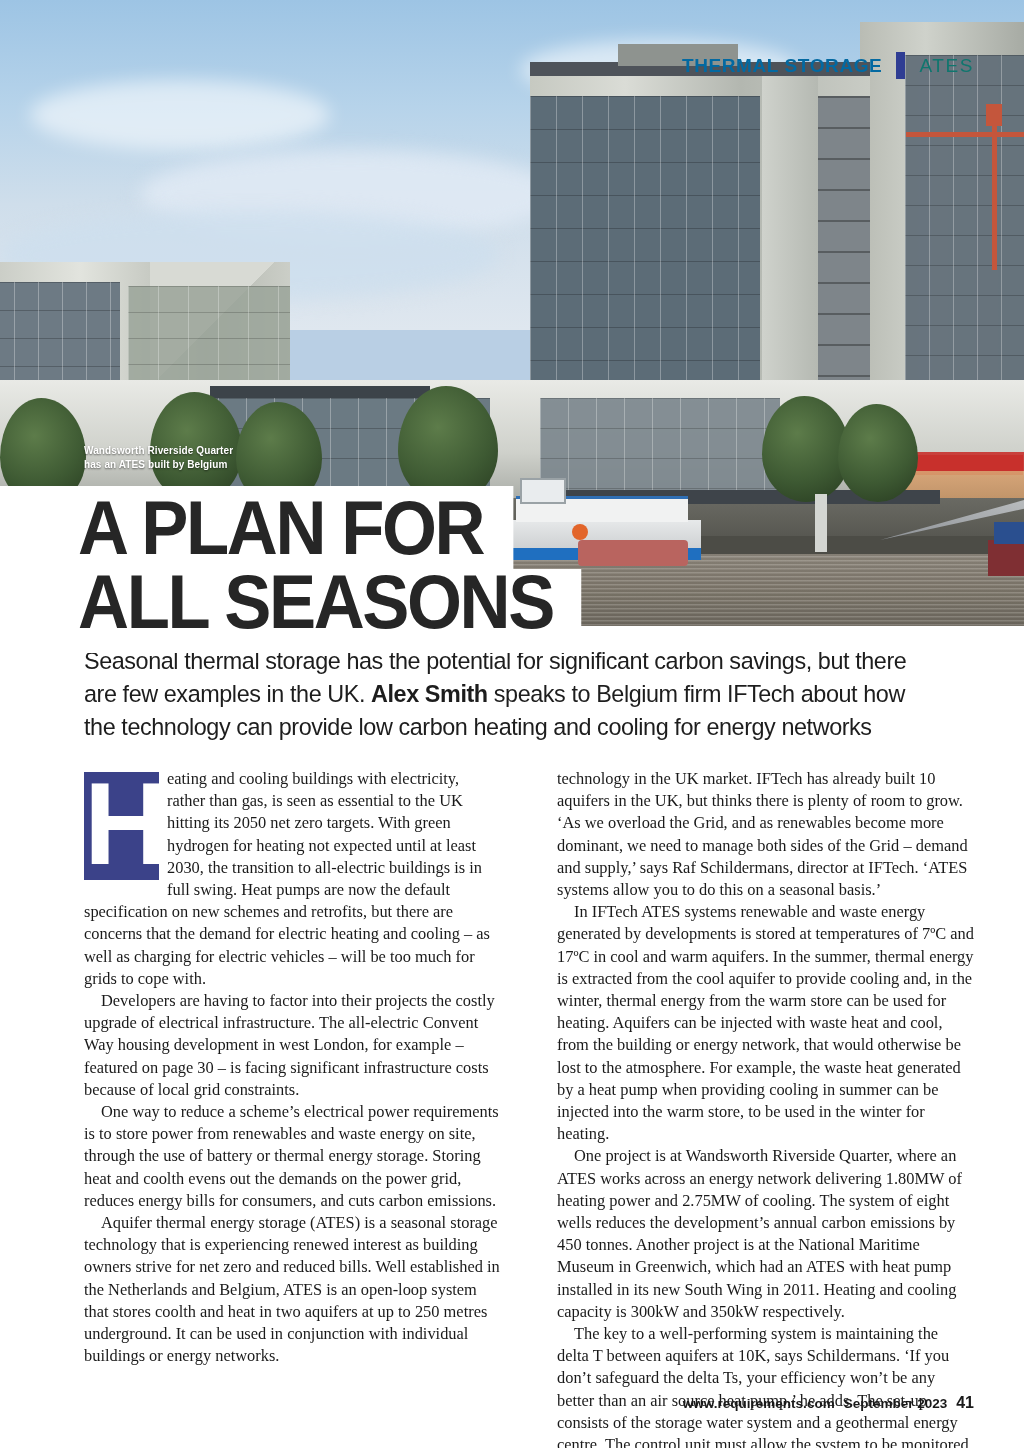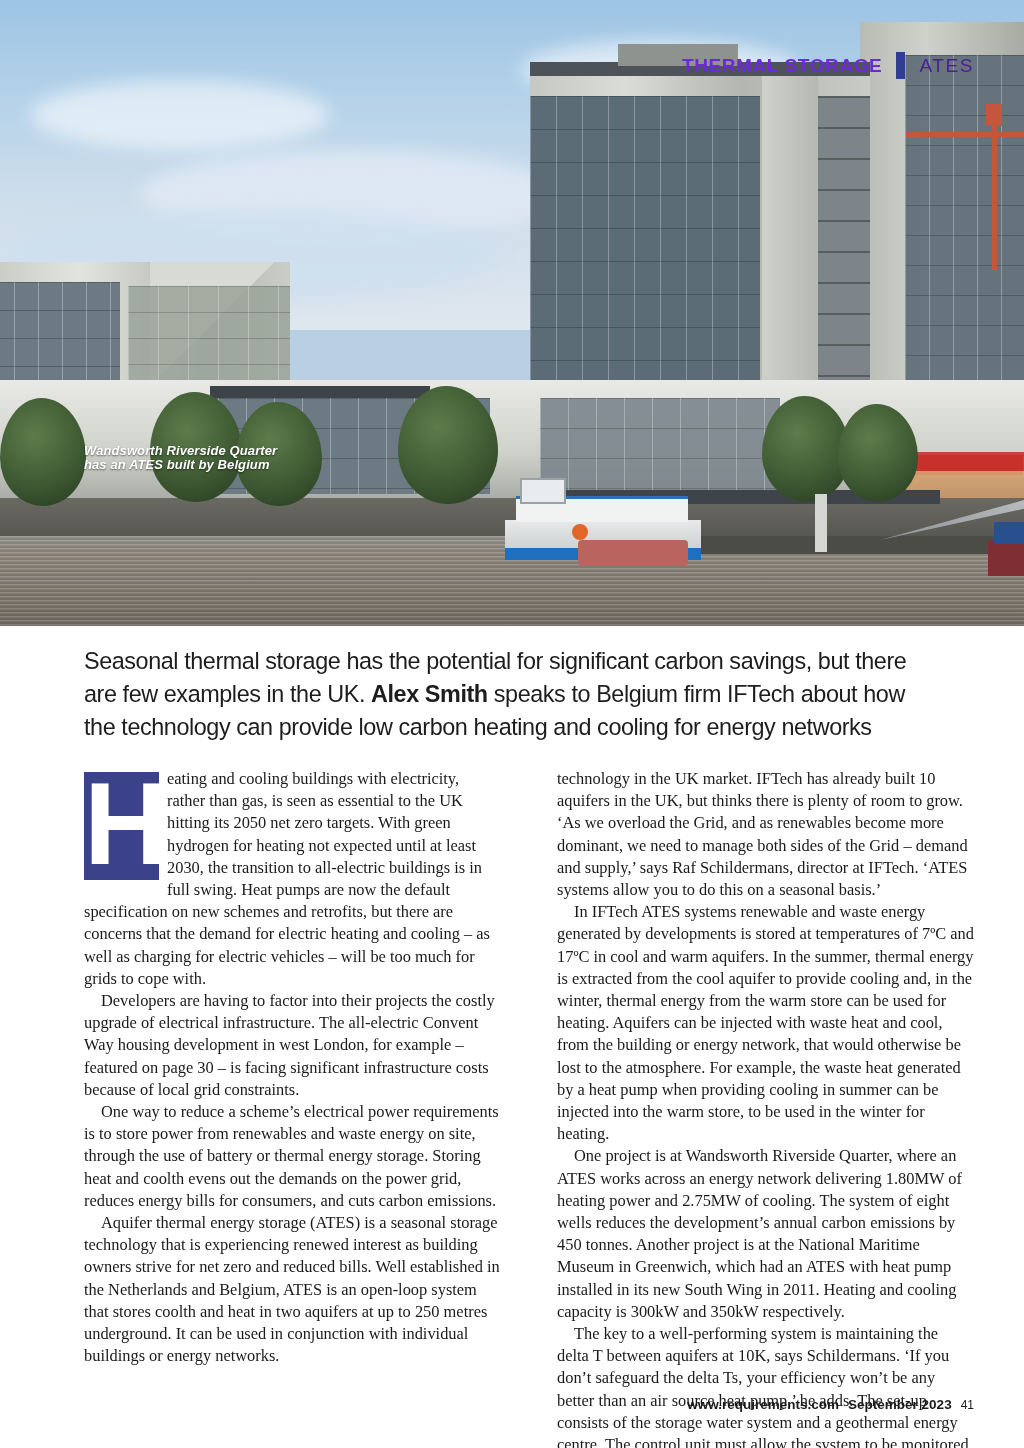--- a/index.html
+++ b/index.html
@@ -75,40 +75,39 @@
 
   
   .kicker {
     position: absolute;
     right: 50px; top: 52px;
     display: flex; align-items: center; gap: 14px;
     font-family: "Liberation Sans", sans-serif;
     z-index: 8;
   }
   .kicker .k1 {
-    font-weight: 700; font-size: 19px; letter-spacing: .6px; color: #6d28d9;
+    font-weight: 700; font-size: 19px; letter-spacing: .6px; color: #0369a1;
   }
   .kicker .kbar {
     width: 9px; height: 27px; background: #2f3d93; display: inline-block;
   }
   .kicker .k2 {
-    font-weight: 400; font-size: 19px; letter-spacing: 1.6px; color: #4c1d95;
+    font-weight: 400; font-size: 19px; letter-spacing: 1.6px; color: #0f766e;
   }
 
   
   .photo-caption {
     position: absolute;
     left: 84px; top: 444px;
     font-family: "Liberation Sans", sans-serif;
-    font-weight: 700; font-size: 13px; line-height: 14px;
+    font-weight: 700; font-size: 10px; line-height: 14px;
     color: #ffffff;
     z-index: 7;
     text-shadow: 0 1px 2px rgba(0,0,0,.55);
     letter-spacing: .1px;
-    font-style: italic;
   }
 
   
   .headwrap { position: absolute; left: 0; top: 486px; z-index: 9; }
   .head-line {
     background: #ffffff;
     display: block;
     font-family: "Liberation Sans", sans-serif;
     font-weight: 700;
     font-size: 76px;
@@ -182,21 +181,21 @@
     position: absolute;
     right: 50px; bottom: 36px;
     font-family: "Liberation Sans", sans-serif;
     font-size: 13.5px;
     color: #1a1a1a;
     display: flex; align-items: baseline; gap: 9px;
     z-index: 6;
   }
   .footer .site { font-weight: 700; }
   .footer .issue { font-weight: 700; }
-  .footer .pageno { font-weight: 400; font-size: 12px; margin-top: 48px; }
+  .footer .pageno { font-weight: 700; font-size: 16px; margin-top: 48px; }
 </style>
 </head>
 <body>
 
 <div id="page">
 
   <div class="photo">
     <div class="sky"></div>
     <div class="cloud cl1"></div>
     <div class="cloud cl2"></div>
@@ -263,20 +262,24 @@
       <div>has an ATES built by Belgium</div>
     </div>
   </div>
 
   <div class="kicker">
     <span class="k1">THERMAL STORAGE</span>
     <span class="kbar"></span>
     <span class="k2">ATES</span>
   </div>
 
+  <div class="headwrap">
+    <span class="head-line l1">A PLAN FOR</span>
+    <span class="head-line l2">ALL SEASONS</span>
+  </div>
 
   <div class="standfirst"><span>Seasonal thermal storage has the potential for significant carbon savings, but there are few examples in the UK. </span><b>Alex Smith</b><span> speaks to Belgium firm IFTech about how the technology can provide low carbon heating and cooling for energy networks</span></div>
 
   <div class="cols">
 
     <div class="col">
       <p class="first"><span class="dropcap">H</span><span>eating and cooling buildings with electricity, rather than gas, is seen as essential to the UK hitting its 2050 net zero targets. With green hydrogen for heating not expected until at least 2030, the transition to all-electric buildings is in full swing. Heat pumps are now the default specification on new schemes and retrofits, but there are concerns that the demand for electric heating and cooling – as well as charging for electric vehicles – will be too much for grids to cope with.</span></p>
       <p>Developers are having to factor into their projects the costly upgrade of electrical infrastructure. The all-electric Convent Way housing development in west London, for example – featured on page 30 – is facing significant infrastructure costs because of local grid constraints.</p>
       <p>One way to reduce a scheme’s electrical power requirements is to store power from renewables and waste energy on site, through the use of battery or thermal energy storage. Storing heat and coolth evens out the demands on the power grid, reduces energy bills for consumers, and cuts carbon emissions.</p>
       <p>Aquifer thermal energy storage (ATES) is a seasonal storage technology that is experiencing renewed interest as building owners strive for net zero and reduced bills. Well established in the Netherlands and Belgium, ATES is an open-loop system that stores coolth and heat in two aquifers at up to 250 metres underground. It can be used in conjunction with individual buildings or energy networks.</p>

